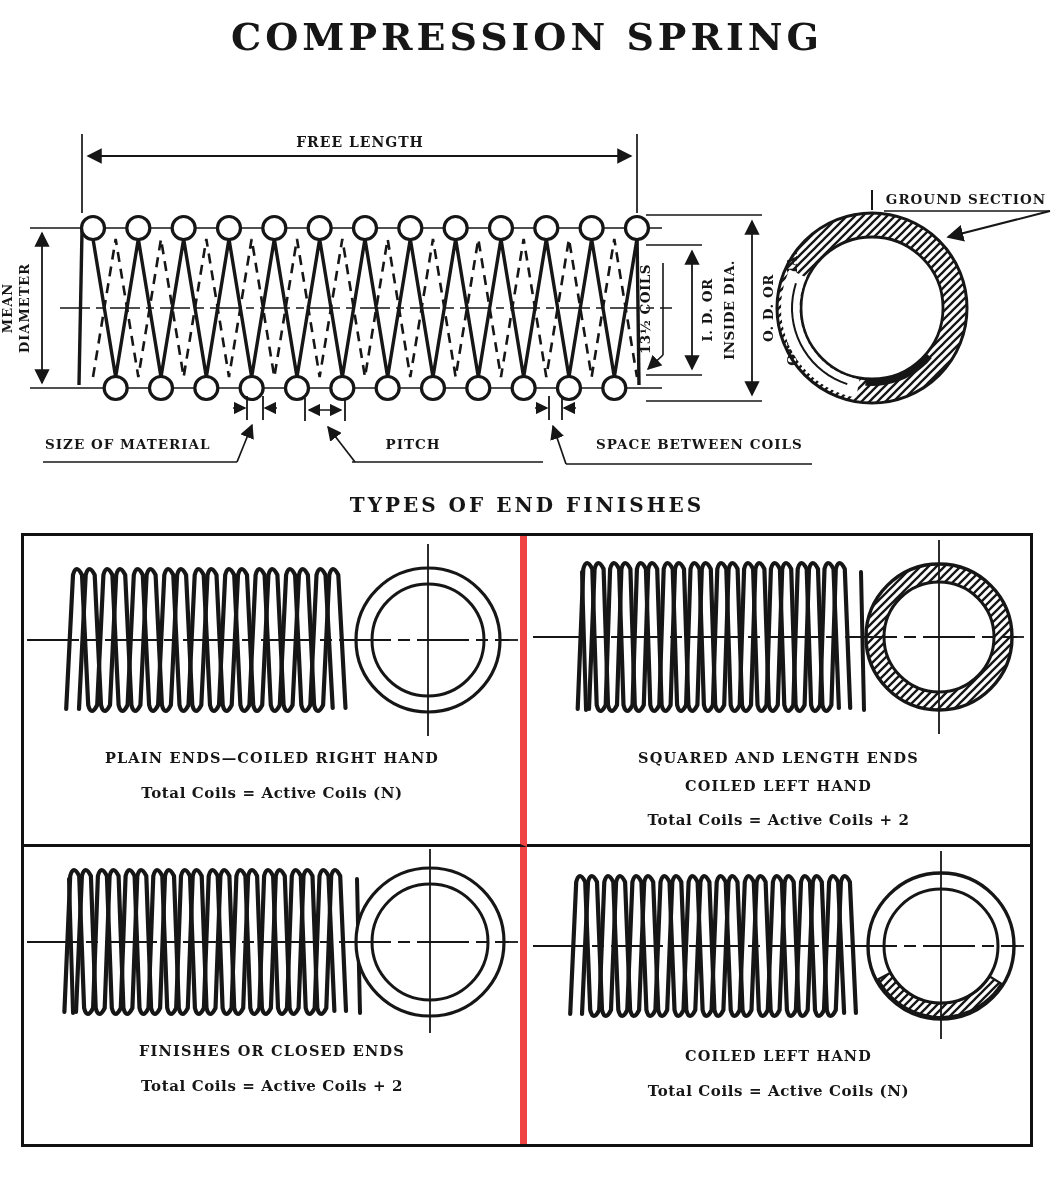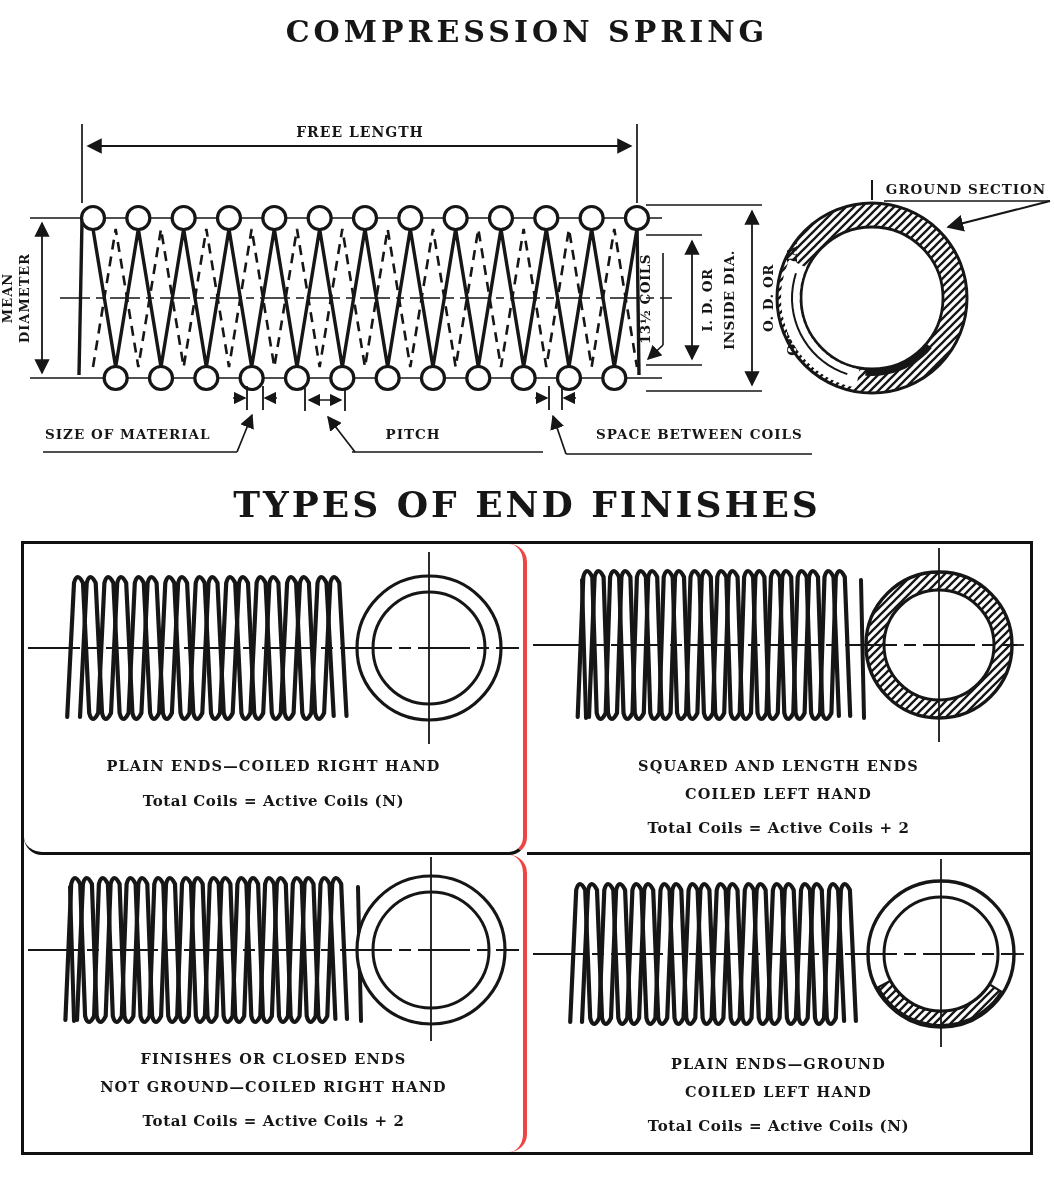--- a/index.html
+++ b/index.html
@@ -1,25 +1,25 @@
 <!DOCTYPE html>
 <html><head>
 <meta charset="utf-8">
 <style>
   html,body{margin:0;padding:0;background:#ffffff;}
   .page{width:1054px;height:1192px;background:#ffffff;color:#161616;position:relative;overflow:hidden;
         font-family:"DejaVu Serif","Liberation Serif",serif;}
-  h1.title{margin:14px 0 0;text-align:center;font-size:30px;font-weight:bold;letter-spacing:4px;}
+  h1.title{margin:14px 0 0;text-align:center;font-size:38px;font-weight:bold;letter-spacing:4px;}
   svg{display:block;}
   #main-diagram{margin-top:4px;}
-  h2.section{margin:18px 0 16px;text-align:center;font-size:36px;font-weight:bold;letter-spacing:3px;}
+  h2.section{margin:18px 0 16px;text-align:center;font-size:20px;font-weight:bold;letter-spacing:3px;}
   .grid{margin-left:21px;width:1006px;border:3px solid #111;display:grid;
         grid-template-columns:1fr 1fr;grid-template-rows:311px 297px;background:#fff;}
   .cell{display:flex;flex-direction:column;align-items:center;overflow:hidden;}
-  .cell.bR{border-right:4px solid #ef4444;border-radius:18px;}
+  .cell.bR{border-right:7px solid #ef4444;}
   .cell.bB{border-bottom:3px solid #111;}
   .cap{font-weight:bold;font-size:14.5px;letter-spacing:1.2px;line-height:1.9;text-align:center;}
   .formula{font-weight:bold;font-size:15px;letter-spacing:0.6px;margin-top:12px;}
   .qsvg{flex:0 0 auto;}
   text{font-family:"DejaVu Serif","Liberation Serif",serif;font-weight:bold;fill:#161616;}
 </style>
 </head>
 <body>
 
 <div class="page">
@@ -203,35 +203,33 @@
             <path d="M 43.4 165 L 49.2 29 Q 52.2 17 58.2 29 L 63.1 161 Q 66.1 173 72.1 161 L 76.9 29 Q 79.9 17 85.9 29 L 90.8 161 Q 93.8 173 99.8 161 L 104.6 29 Q 107.6 17 113.6 29 L 118.5 161 Q 121.5 173 127.5 161 L 132.3 29 Q 135.3 17 141.3 29 L 146.2 161 Q 149.2 173 155.2 161 L 160.0 29 Q 163.0 17 169.0 29 L 173.9 161 Q 176.9 173 182.9 161 L 187.7 29 Q 190.7 17 196.7 29 L 201.6 161 Q 204.6 173 210.6 161 L 215.4 29 Q 218.4 17 224.4 29 L 229.3 161 Q 232.3 173 238.3 161 L 243.1 29 Q 246.1 17 252.1 29 L 257.0 161 Q 260.0 173 266.0 161 L 270.8 29 Q 273.8 17 279.8 29 L 284.7 161 Q 287.7 173 293.7 161 L 298.5 29 Q 301.5 17 307.5 29 L 313.4 164" fill="none" stroke="#161616" stroke-width="4.2" stroke-linecap="round" stroke-linejoin="round"></path>
             <line x1="48" y1="32" x2="52" y2="166" stroke="#161616" stroke-width="4" stroke-linecap="round"></line>
             <line x1="336" y1="32" x2="339" y2="166" stroke="#161616" stroke-width="4" stroke-linecap="round"></line>
           </g>
         <circle cx="409" cy="95" r="74" fill="#ffffff" stroke="#161616" stroke-width="3.2"></circle>
         <circle cx="409" cy="95" r="58" fill="#ffffff" stroke="#161616" stroke-width="3"></circle>
         <line x1="6" y1="95" x2="497" y2="95" stroke="#161616" stroke-width="1.8" stroke-dasharray="52 7 12 7"></line>
         <line x1="409" y1="2" x2="409" y2="186" stroke="#161616" stroke-width="1.8"></line>
       </svg>
       <div class="cap">FINISHES OR CLOSED ENDS</div>
-      <div class="cap">NOT GROUND—COILED RIGHT HAND</div>
       <div class="formula">Total Coils = Active Coils + 2</div>
     </div>
 
     <div class="cell">
       <svg class="qsvg" width="503" height="195" viewBox="0 0 503 195">
         <g id="q4-spring">
             <path d="M 55.0 167 L 61.0 35 Q 64.0 23 70.0 35 L 75.0 163 Q 78.0 175 84.0 163 L 89.1 35 Q 92.1 23 98.1 35 L 103.1 163 Q 106.1 175 112.1 163 L 117.2 35 Q 120.2 23 126.2 35 L 131.2 163 Q 134.2 175 140.2 163 L 145.3 35 Q 148.3 23 154.3 35 L 159.3 163 Q 162.3 175 168.3 163 L 173.4 35 Q 176.4 23 182.4 35 L 187.4 163 Q 190.4 175 196.4 163 L 201.5 35 Q 204.5 23 210.5 35 L 215.5 163 Q 218.5 175 224.5 163 L 229.6 35 Q 232.6 23 238.6 35 L 243.6 163 Q 246.6 175 252.6 163 L 257.7 35 Q 260.7 23 266.7 35 L 271.7 163 Q 274.7 175 280.7 163 L 285.8 35 Q 288.8 23 294.8 35 L 299.8 163 Q 302.8 175 308.8 163 L 313.9 35 Q 316.9 23 322.9 35 L 328.9 166" fill="none" stroke="#161616" stroke-width="4.2" stroke-linecap="round" stroke-linejoin="round"></path>
             <path d="M 43.2 167 L 49.2 35 Q 52.2 23 58.2 35 L 63.2 163 Q 66.2 175 72.2 163 L 77.3 35 Q 80.3 23 86.3 35 L 91.3 163 Q 94.3 175 100.3 163 L 105.4 35 Q 108.4 23 114.4 35 L 119.4 163 Q 122.4 175 128.4 163 L 133.5 35 Q 136.5 23 142.5 35 L 147.5 163 Q 150.5 175 156.5 163 L 161.6 35 Q 164.6 23 170.6 35 L 175.6 163 Q 178.6 175 184.6 163 L 189.7 35 Q 192.7 23 198.7 35 L 203.7 163 Q 206.7 175 212.7 163 L 217.8 35 Q 220.8 23 226.8 35 L 231.8 163 Q 234.8 175 240.8 163 L 245.9 35 Q 248.9 23 254.9 35 L 259.9 163 Q 262.9 175 268.9 163 L 274.0 35 Q 277.0 23 283.0 35 L 288.0 163 Q 291.0 175 297.0 163 L 302.1 35 Q 305.1 23 311.1 35 L 317.1 166" fill="none" stroke="#161616" stroke-width="4.2" stroke-linecap="round" stroke-linejoin="round"></path>
           </g>
         <circle cx="414" cy="99" r="73" fill="#ffffff" stroke="#161616" stroke-width="3.4"></circle>
         <circle cx="414" cy="99" r="57" fill="#ffffff" stroke="#161616" stroke-width="3"></circle>
         <path id="q4-crescent" fill="url(#hatch)" stroke="#161616" stroke-width="2.2" d="M351.3,132.3 L 354.5,137.7 L 358.1,142.7 L 362.1,147.4 L 366.5,151.8 L 371.3,155.7 L 376.4,159.2 L 381.8,162.3 L 387.4,164.8 L 393.2,166.9 L 399.2,168.4 L 405.3,169.5 L 411.5,170.0 L 417.7,169.9 L 423.9,169.3 L 430.0,168.2 L 435.9,166.5 L 441.7,164.4 L 447.3,161.7 L 452.7,158.5 L 457.7,154.9 L 462.4,150.9 L 466.8,146.5 L 470.7,141.7 L 474.2,136.6 L 462.8,129.5 L 459.9,133.6 L 456.7,137.5 L 453.2,141.1 L 449.4,144.3 L 445.3,147.2 L 441.0,149.8 L 436.5,151.9 L 431.8,153.7 L 426.9,155.0 L 422.0,155.9 L 417.0,156.4 L 412.0,156.5 L 407.0,156.1 L 402.0,155.2 L 397.2,154.0 L 392.5,152.3 L 387.9,150.2 L 383.5,147.8 L 379.4,144.9 L 375.5,141.7 L 371.9,138.2 L 368.7,134.4 L 365.8,130.3 L 363.2,126.0 Z"></path>
         <line x1="6" y1="99" x2="497" y2="99" stroke="#161616" stroke-width="1.8" stroke-dasharray="52 7 12 7"></line>
         <line x1="414" y1="4" x2="414" y2="192" stroke="#161616" stroke-width="1.8"></line>
       </svg>
-      <div class="cap">PLAIN ENDS—GROUND</div>
       <div class="cap">COILED LEFT HAND</div>
       <div class="formula">Total Coils = Active Coils (N)</div>
     </div>
 
   </div>
 </div>
 
 </body></html>

